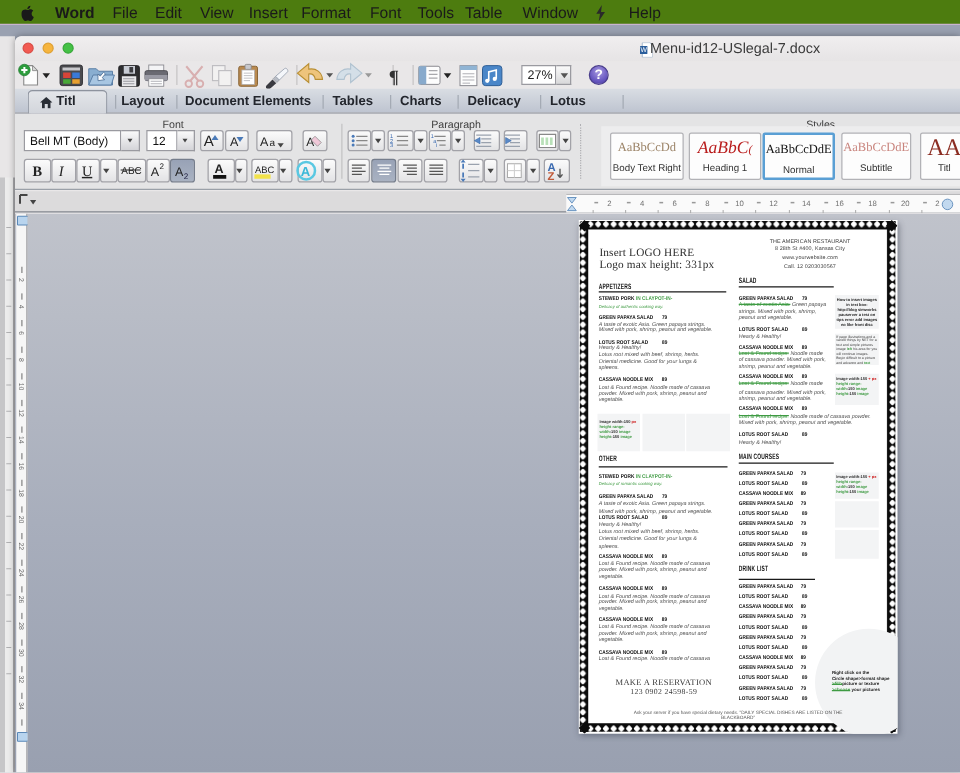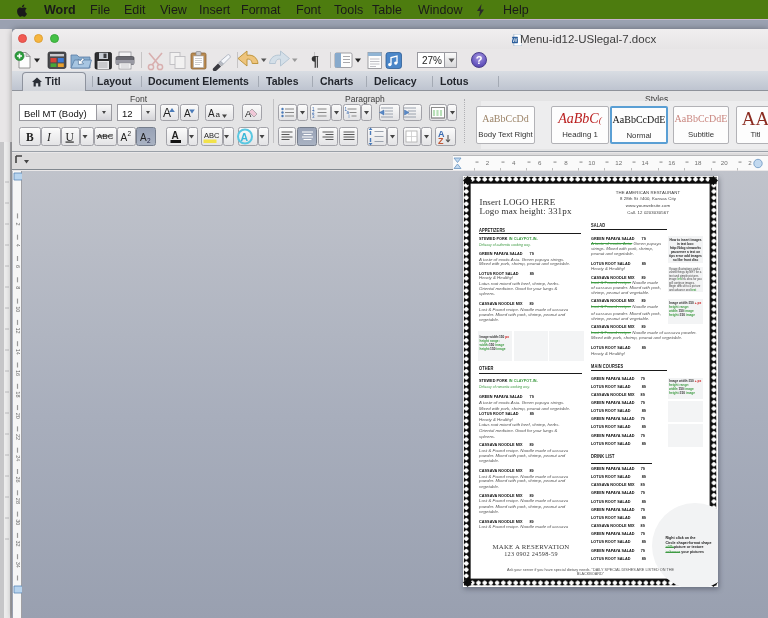--- a/index.html
+++ b/index.html
@@ -349,21 +349,21 @@
          <rect x="128" y="4" width="11" height="11" fill="#fff" stroke="#aaa" stroke-width="0.8"></rect>
          <path d="M128 9.5 h11 M133.5 4 v11" stroke="#ccc" stroke-width="0.8"></path>
          <path d="M146 8 h5 l-2.5 3.5z" fill="#444"></path>
          <text x="160" y="10" font-size="9" font-weight="bold" fill="#3a6ab0" font-family="Liberation Sans">A</text>
          <text x="160" y="17" font-size="9" font-weight="bold" fill="#c05a3a" font-family="Liberation Sans">Z</text>
          <path d="M170 8 v7 M170 15 l2-2.5 M170 15 l-2-2.5" stroke="#555" stroke-width="1.1" fill="none"></path>
        </svg>
        <div class="abs" style="left:451.8px;top:8px;width:1px;height:44px;border-left:1px dotted #b0b0b4;"></div>
 
        <div class="abs" style="left:469px;top:10px;width:287px;height:48px;background:#ededee;"></div>
-       <div class="abs scard" style="left:464px;width:59px;">
+       <div class="abs scard" style="left:476px;width:59px;">
           <div class="sprev" style="color:#9c8468;font-size:10px;">AaBbCcDd</div>
           <div class="slab">Body Text Right</div>
         </div>
        <div class="abs scard" style="left:539px;width:58px;">
           <div class="sprev" style="color:#b91c1c;font-size:14px;font-style:italic;">AaBbC<span style="font-size:9px;">(</span></div>
           <div class="slab">Heading 1</div>
         </div>
        <div class="abs scard sel" style="left:598px;width:58px;">
           <div class="sprev" style="color:#111;font-size:10px;">AaBbCcDdE</div>
           <div class="slab">Normal</div>

